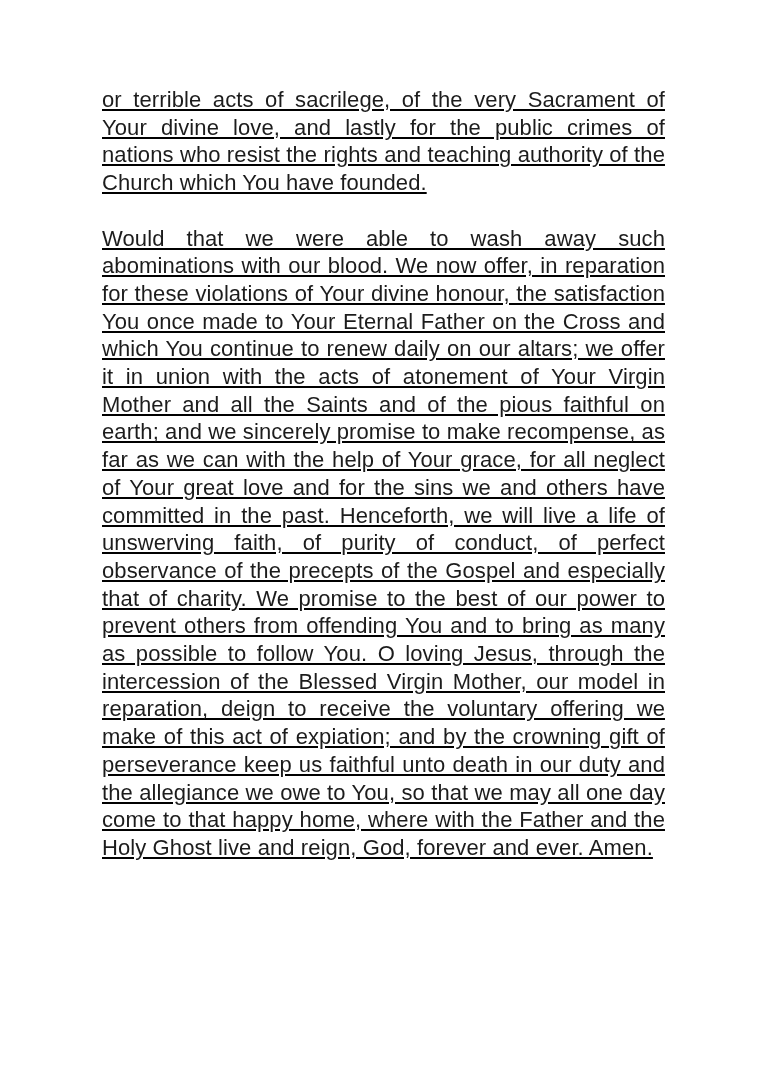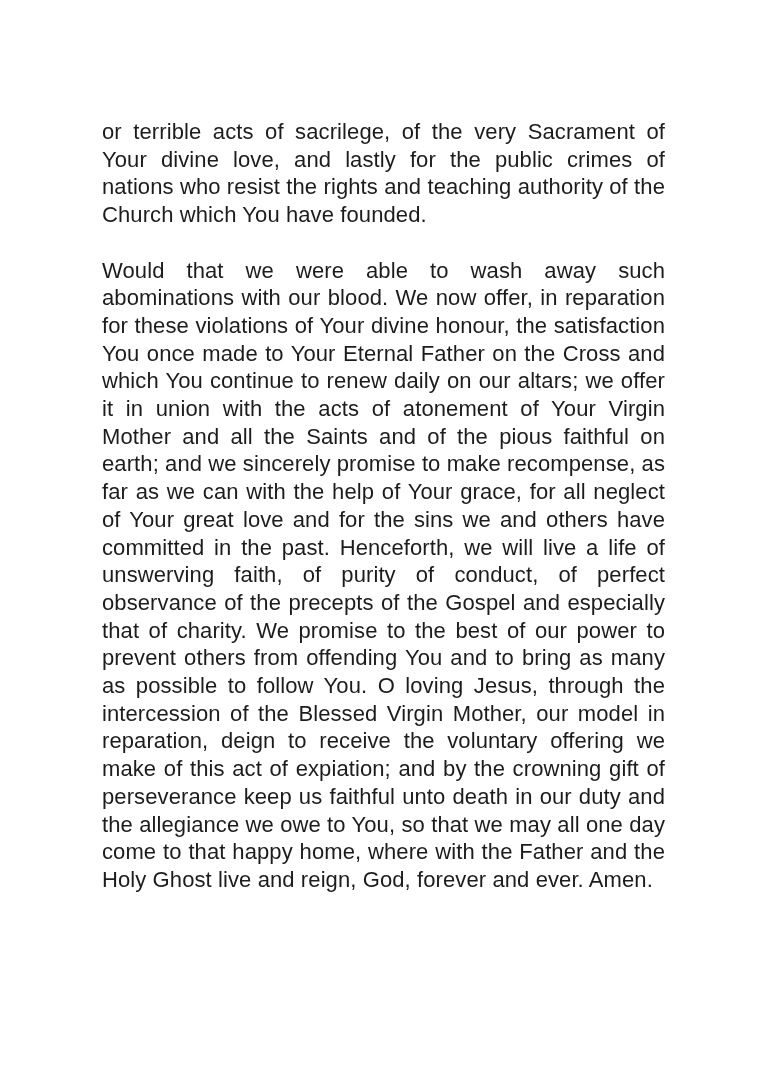--- a/index.html
+++ b/index.html
@@ -10,21 +10,22 @@
   body {
     width: 768px;
     height: 1090px;
     overflow: hidden;
   }
   .page {
     box-sizing: border-box;
     width: 768px;
     height: 1090px;
     background: #ffffff;
-    padding: 118px 103px 0 102px;
+    padding: 86px 103px 0 102px;
+    text-decoration: underline;
   }
   .body-text {
     font-family: "Liberation Sans", "DejaVu Sans", sans-serif;
     font-size: 22px;
     line-height: 27.7px;
     color: #1c1c1c;
     text-align: justify;
     text-justify: inter-word;
     letter-spacing: 0.1px;
   }

